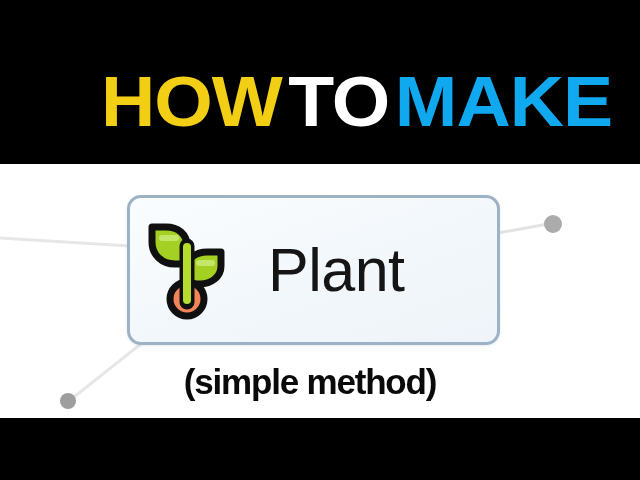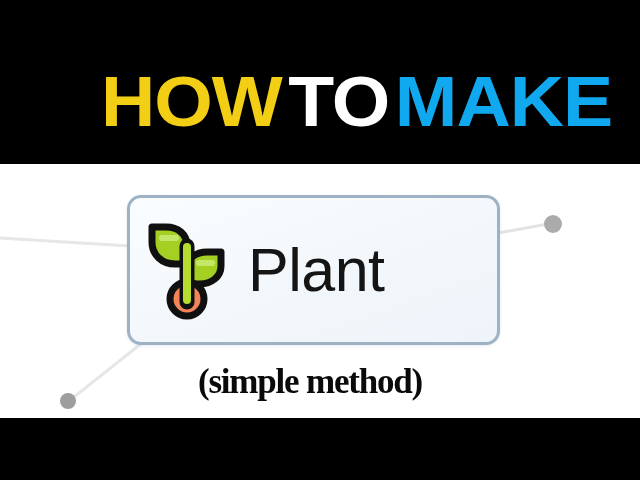--- a/index.html
+++ b/index.html
@@ -85,30 +85,30 @@
     justify-content: center;
     flex: 0 0 auto;
   }
   .card-label {
     font-family: "Liberation Sans", sans-serif;
     font-size: 61px;
     line-height: 61px;
     font-weight: normal;
     color: #151515;
     letter-spacing: -0.5px;
-    margin-left: 0;
+    margin-left: 20px;
   }
 
   
   .subtitle {
     position: absolute;
     left: 0; top: 361px;
     width: 620px;
     text-align: center;
-    font-family: Liberation Serif, serif;
+    font-family: Liberation Sans, sans-serif;
     font-weight: bold;
     font-size: 35px;
     line-height: 42px;
     letter-spacing: -1.2px;
     color: #0A0A0A;
   }
 </style>
 </head>
 <body>
 

